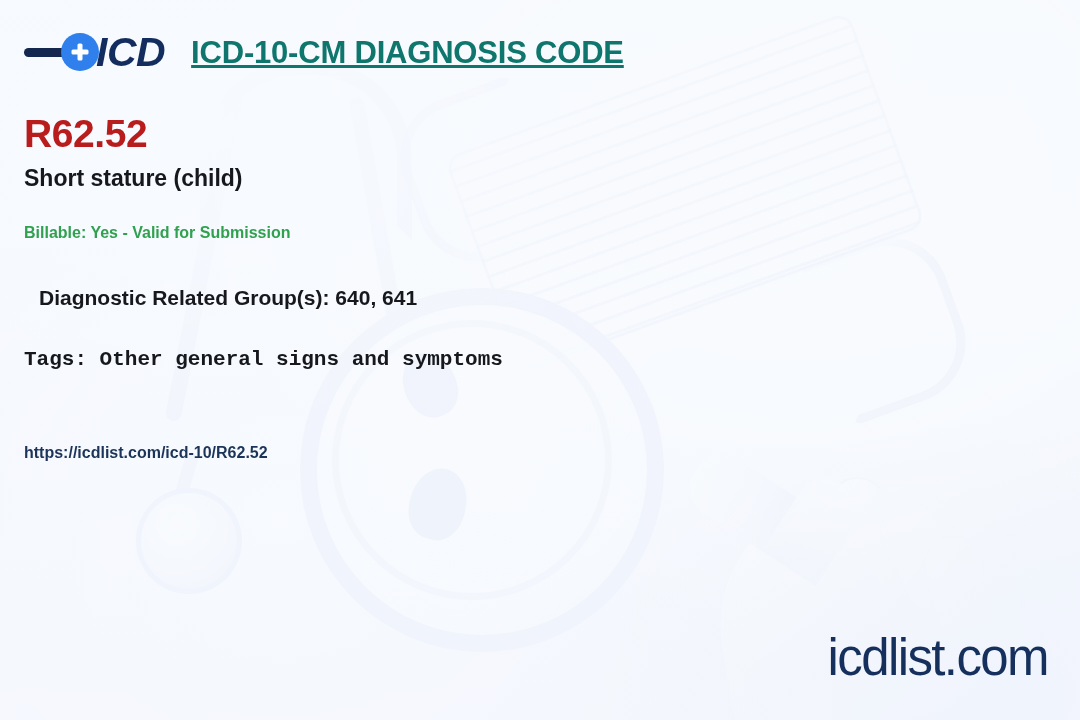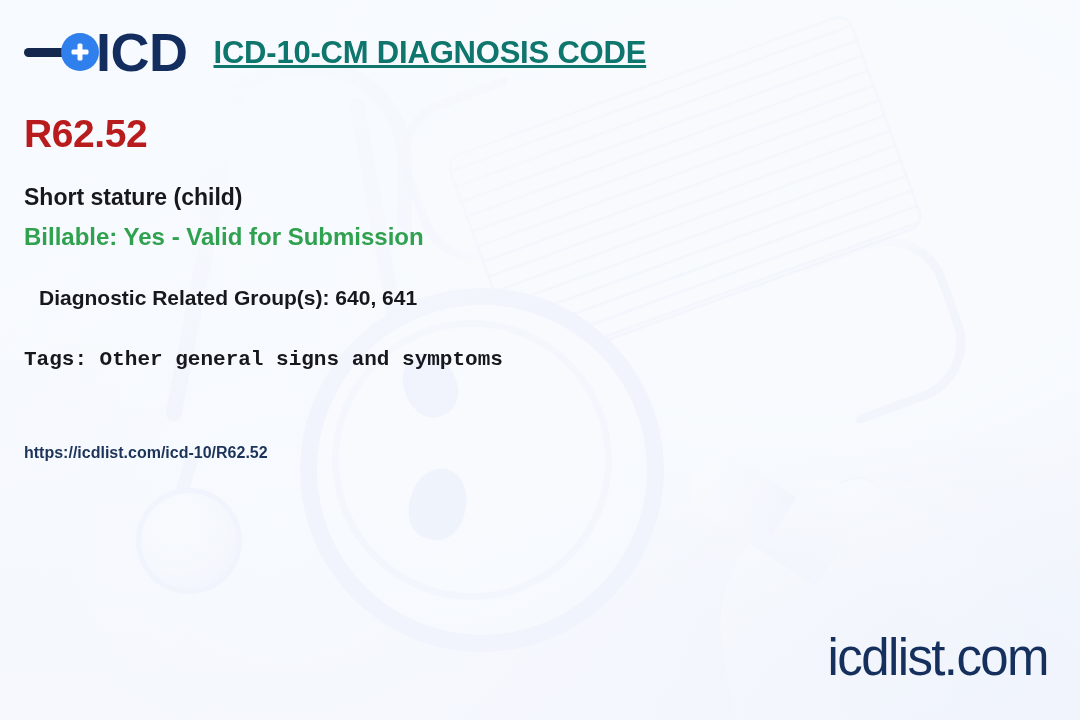--- a/index.html
+++ b/index.html
@@ -287,24 +287,25 @@
     left: 50%; top: 50%;
     width: 17px; height: 5px;
     transform: translate(-50%, -50%);
   }
   .logo-plus:after {
     left: 50%; top: 50%;
     width: 5px; height: 17px;
     transform: translate(-50%, -50%);
   }
   .logo-icd, .logo-list {
-    font-size: 54px;
+    font-size: 41px;
     font-weight: bold;
     letter-spacing: -0.5px;
     line-height: 1;
+    font-style: italic;
   }
   .logo-icd { color: #132d5e; }
   .logo-list { color: #21408e; }
 
   .header-title {
     margin-left: 26px;
     font-size: 31px;
     font-weight: bold;
     color: #0f766e;
     letter-spacing: -0.2px;
@@ -325,27 +326,26 @@
     line-height: 1.1;
   }
   .desc {
     position: absolute;
     left: 24px;
     top: 165px;
     font-size: 23px;
     font-weight: bold;
     color: #16181d;
     line-height: 1.2;
-    margin-top: 19px;
   }
   .billable {
     position: absolute;
     left: 24px;
     top: 223px;
-    font-size: 24px;
+    font-size: 16px;
     font-weight: bold;
     color: #2fa14f;
     line-height: 1.2;
   }
   .drg {
     position: absolute;
     left: 24px;
     top: 285px;
     font-size: 21px;
     font-weight: bold;

